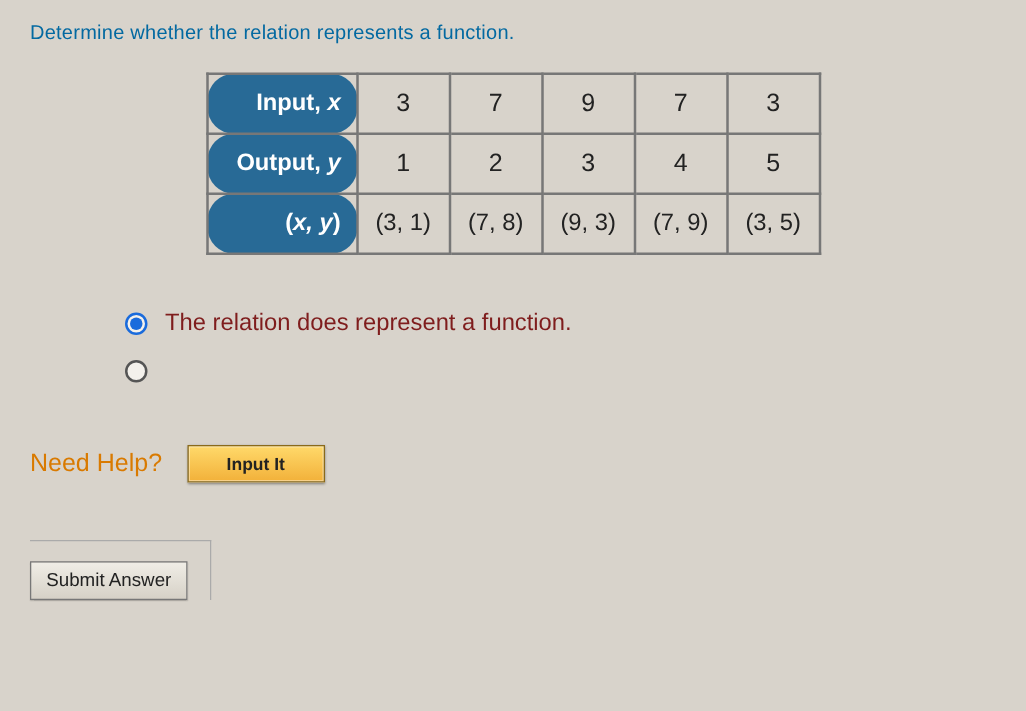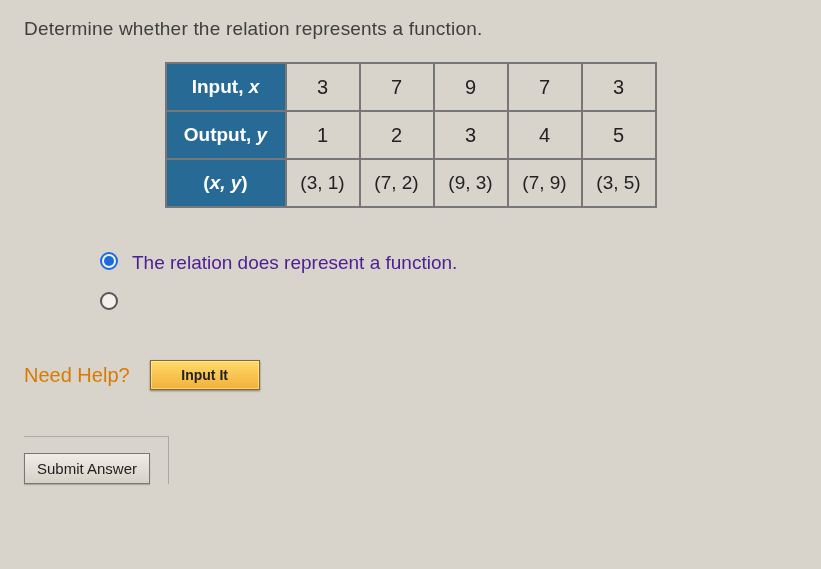--- a/index.html
+++ b/index.html
@@ -7,22 +7,22 @@
     width: 821px;
     height: 569px;
     background: #d8d3cb;
     font-family: Verdana, Geneva, sans-serif;
     font-size: 18px;
     color: #333;
     padding: 18px 24px;
     position: relative;
   }
   .prompt {
-    font-size: 19px;
-    color: #404040;
+    font-size: 16px;
+    color: #0369a1;
     margin-bottom: 22px;
     letter-spacing: 0.2px;
   }
   .table-wrap {
     display: flex;
     justify-content: center;
     margin-bottom: 44px;
   }
   table {
     border-collapse: collapse;
@@ -31,34 +31,36 @@
     border: 2px solid #777;
     text-align: center;
     font-size: 19px;
     height: 48px;
   }
   th {
     background: #286a96;
     color: #fff;
     font-weight: bold;
     padding: 10px 12px;
-    text-align: center;
+    text-align: right;
     width: 120px;
+    border-radius: 21px;
   }
   th .var { font-style: italic; }
   td.num { width: 70px; font-size: 20px; color: #222; }
   td.pair { width: 74px; font-size: 19px; color: #222; padding: 8px 6px; white-space: nowrap; }
   .options {
     margin: 0 0 50px 76px;
   }
   .option-row {
     display: flex;
+    align-items: center;
     margin-bottom: 18px;
     font-size: 19px;
-    color: #4c1d95;
+    color: #7f1d1d;
   }
   .radio {
     width: 18px; height: 18px;
     border: 2px solid #555;
     border-radius: 50%;
     margin-right: 14px;
     display: inline-flex;
     align-items: center;
     justify-content: center;
     background: #f4f1ec;
@@ -131,21 +133,21 @@
       <th><span>Output, </span><span class="var">y</span></th>
       <td class="num">1</td>
       <td class="num">2</td>
       <td class="num">3</td>
       <td class="num">4</td>
       <td class="num">5</td>
     </tr>
     <tr>
       <th><span>(</span><span class="var">x, y</span><span>)</span></th>
       <td class="pair">(3, 1)</td>
-      <td class="pair">(7, 2)</td>
+      <td class="pair">(7, 8)</td>
       <td class="pair">(9, 3)</td>
       <td class="pair">(7, 9)</td>
       <td class="pair">(3, 5)</td>
     </tr>
   </tbody>
     </table>
 </div>
 
 <div class="options">
   <div class="option-row">

